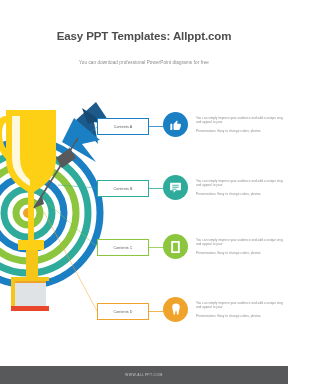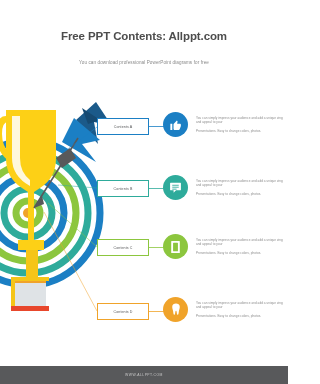--- a/index.html
+++ b/index.html
@@ -116,21 +116,21 @@
     font-size: 3.4px;
     color: #c9c9c9;
     letter-spacing: 0.45px;
   }
 </style>
 </head>
 <body>
 
 <div id="slide">
 
-  <div id="title">Free PPT Contents: Allppt.com</div>
+  <div id="title">Easy PPT Templates: Allppt.com</div>
   <div id="subtitle">You can download professional PowerPoint diagrams for free</div>
 
   <div id="graphic">
     <svg width="115" height="225" viewBox="0 0 115 225" xmlns="http://www.w3.org/2000/svg">
 
       <g fill="none" stroke-linecap="butt">
         <circle cx="28" cy="113" r="72" stroke="#1b7fc4" stroke-width="7"></circle>
         <circle cx="28" cy="113" r="60" stroke="#2eab9b" stroke-width="7"></circle>
         <circle cx="28" cy="113" r="48" stroke="#8cc63e" stroke-width="7"></circle>
         <circle cx="28" cy="113" r="36" stroke="#1b7fc4" stroke-width="7"></circle>

